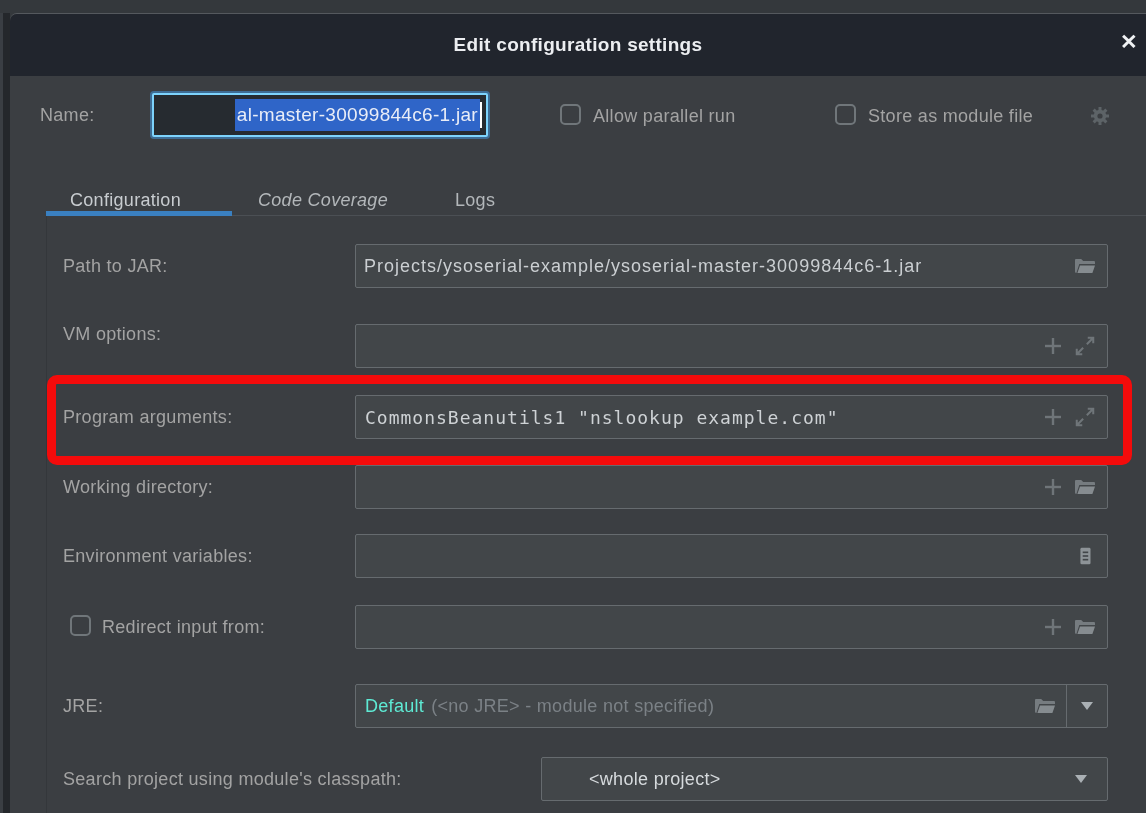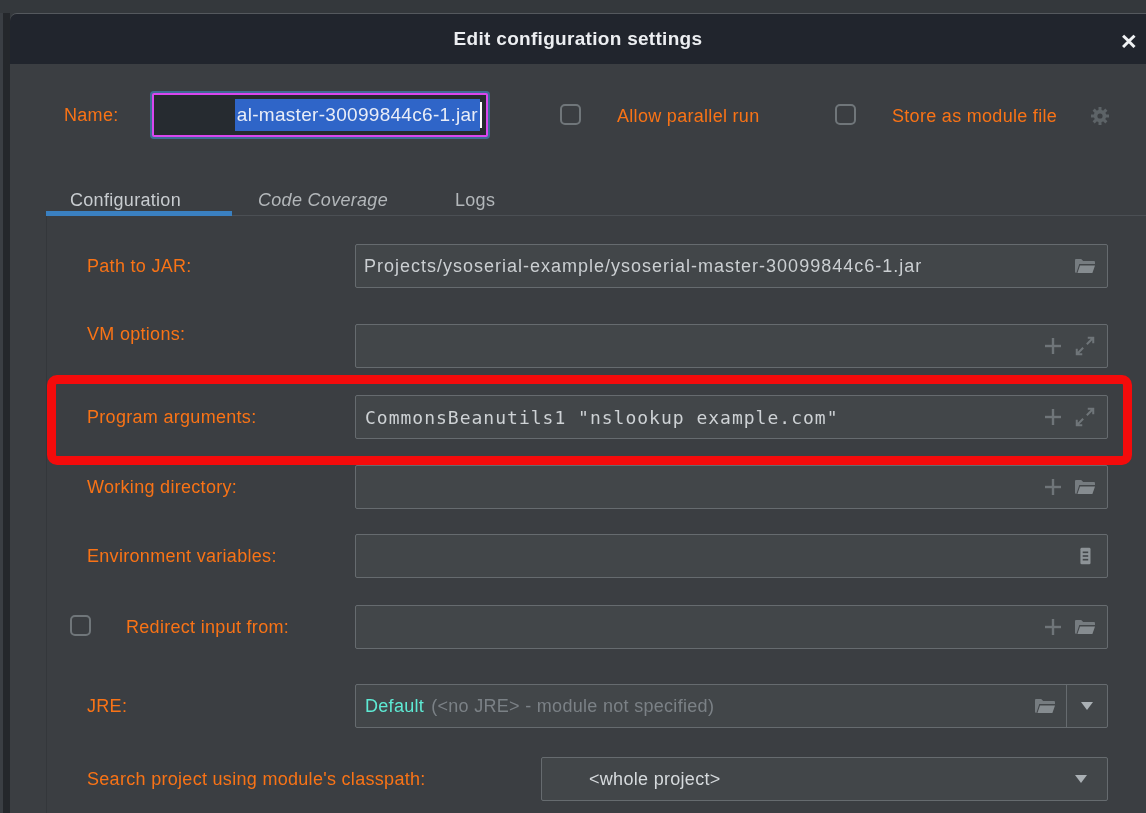--- a/index.html
+++ b/index.html
@@ -14,36 +14,36 @@
   .left-backdrop {
     position:absolute; left:0; top:13px; width:10px; height:800px;
     background:#24272b; border-left:3px solid #3a3e43;
   }
   .dialog {
     position:absolute; left:10px; top:13px; width:1136px; height:800px;
     background:#3b3e42; border-radius:7px 0 0 0;
     border-top:1px solid #55595e;
   }
   .titlebar {
-    position:absolute; left:0; top:0; width:100%; height:50px;
+    position:absolute; left:0; top:0; width:100%; height:62px;
     background:#21252d; border-radius:7px 0 0 0;
     display:flex; align-items:center; justify-content:center;
   }
   .title { color:#eceef1; font-weight:bold; font-size:19px; }
   .close-btn {
     position:absolute; right:2px; top:14px; width:30px; height:28px;
     color:#f0f2f4; font-weight:bold; font-size:21px; line-height:28px;
     text-align:center; cursor:pointer;
   }
-  .lbl { position:absolute; color:#f97316; white-space:nowrap;margin-left:24px; }
+  .lbl { position:absolute; color:#a3a3a3; white-space:nowrap; }
 
   
   .name-field {
     position:absolute; left:142px; top:79px; width:336px; height:44px;
-    background:#262b30; border:2px solid #d946ef;
+    background:#262b30; border:2px solid #7dd3fc;
     box-shadow:0 0 0 2px #3e6c94; border-radius:2px;
     display:flex; align-items:center; justify-content:flex-end;
     overflow:hidden; padding:0 4px; cursor:text;
   }
   .sel-text {
     background:#2f65c8; color:#e9edf7; font-size:19px;
     padding:5px 2px; white-space:nowrap;
   }
   .caret { display:inline-block; width:2px; height:26px; background:#ffffff; }
   .checkbox {

